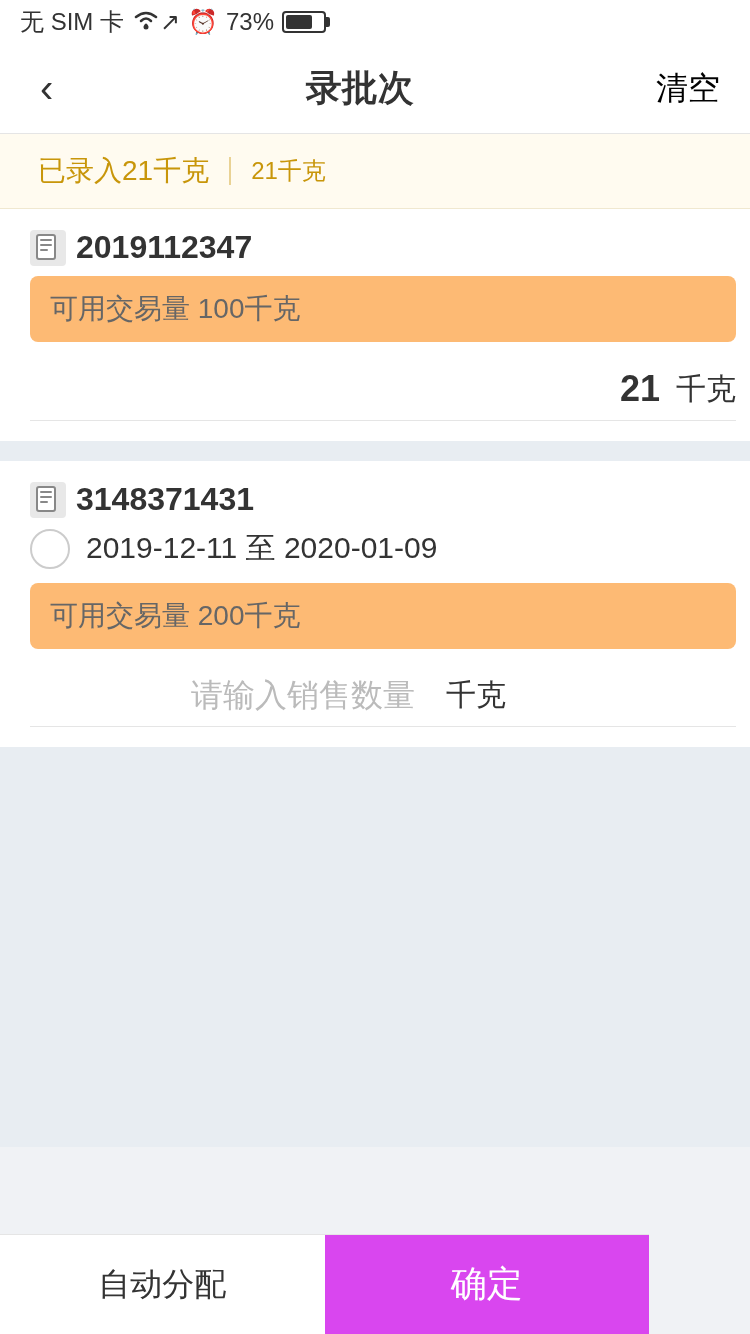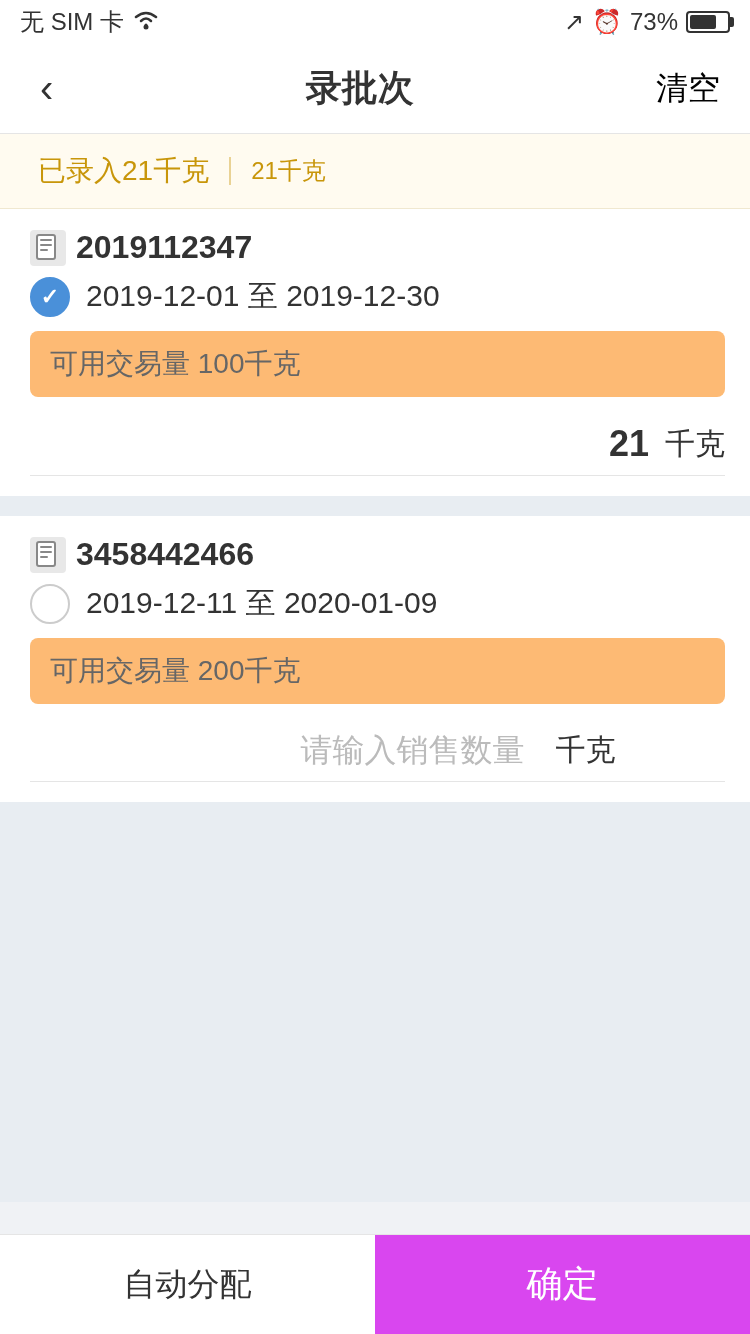--- a/index.html
+++ b/index.html
@@ -10,21 +10,20 @@
       font-family: -apple-system, "PingFang SC", "Helvetica Neue", Arial, sans-serif;
       background: #f0f2f5;
       font-size: 28px;
       color: #333;
     }
 
     
     .status-bar {
       display: flex;
       align-items: center;
-      justify-content: space-between;
       height: 44px;
       background: #fff;
       padding: 0 20px;
       font-size: 26px;
       font-weight: 500;
     }
     .status-left {
       display: flex;
       align-items: center;
       gap: 8px;
@@ -120,21 +119,21 @@
     }
 
     
     .content {
       background: #fff;
     }
 
     
     .batch-item {
       background: #fff;
-      padding: 20px 25px 20px 30px;
+      padding: 20px 14px 20px 30px;
     }
     .batch-item-header {
       display: flex;
       align-items: center;
       gap: 10px;
       margin-bottom: 10px;
     }
     .batch-icon {
       width: 36px;
       height: 36px;
@@ -206,21 +205,21 @@
       color: #333;
       font-weight: 700;
     }
     .quantity-unit {
       font-size: 30px;
       color: #333;
     }
     .quantity-input-row {
       display: flex;
       align-items: center;
-      justify-content: center;
+      justify-content: flex-start;
       padding: 10px 0 10px 0;
       gap: 16px;
       border-bottom: 1px solid #e5e5e5;
     }
     .quantity-input {
       border: none;
       outline: none;
       font-size: 32px;
       color: #999;
       text-align: right;
@@ -242,21 +241,21 @@
       background: #e8edf2;
       flex: 1;
       min-height: 400px;
     }
 
     
     .bottom-bar {
       position: fixed;
       bottom: 0;
       left: 0;
-      width: 750px;
+      width: 649px;
       height: 100px;
       display: flex;
       background: #fff;
       border-top: 1px solid #e5e5e5;
     }
     .btn-auto {
       flex: 1;
       display: flex;
       align-items: center;
       justify-content: center;
@@ -323,44 +322,40 @@
       <span class="batch-icon">
         <svg width="26" height="28" viewBox="0 0 26 28" fill="none">
           <rect x="2" y="1" width="18" height="24" rx="2" stroke="#888" stroke-width="2" fill="#fff"></rect>
           <rect x="5" y="5" width="12" height="2" rx="1" fill="#888"></rect>
           <rect x="5" y="10" width="12" height="2" rx="1" fill="#888"></rect>
           <rect x="5" y="15" width="8" height="2" rx="1" fill="#888"></rect>
         </svg>
       </span>
       <span class="batch-id">2019112347</span>
     </div>
-    <div class="batch-date-row">
-      <div class="radio-btn checked"></div>
-      <span class="batch-date">2019-12-01 至 2019-12-30</span>
-    </div>
     <div class="avail-box">可用交易量 100千克</div>
     <div class="quantity-row">
       <span class="quantity-value">21</span>
       <span class="quantity-unit">千克</span>
     </div>
   </div>
 
   <div class="batch-separator"></div>
 
   <div class="batch-item">
     <div class="batch-item-header">
       <span class="batch-icon">
         <svg width="26" height="28" viewBox="0 0 26 28" fill="none">
           <rect x="2" y="1" width="18" height="24" rx="2" stroke="#888" stroke-width="2" fill="#fff"></rect>
           <rect x="5" y="5" width="12" height="2" rx="1" fill="#888"></rect>
           <rect x="5" y="10" width="12" height="2" rx="1" fill="#888"></rect>
           <rect x="5" y="15" width="8" height="2" rx="1" fill="#888"></rect>
         </svg>
       </span>
-      <span class="batch-id">3458442466</span>
+      <span class="batch-id">3148371431</span>
     </div>
     <div class="batch-date-row">
       <div class="radio-btn"></div>
       <span class="batch-date">2019-12-11 至 2020-01-09</span>
     </div>
     <div class="avail-box">可用交易量 200千克</div>
     <div class="quantity-input-row">
       <input class="quantity-input" type="number" placeholder="请输入销售数量" style="">
       <span class="quantity-unit">千克</span>
     </div>

